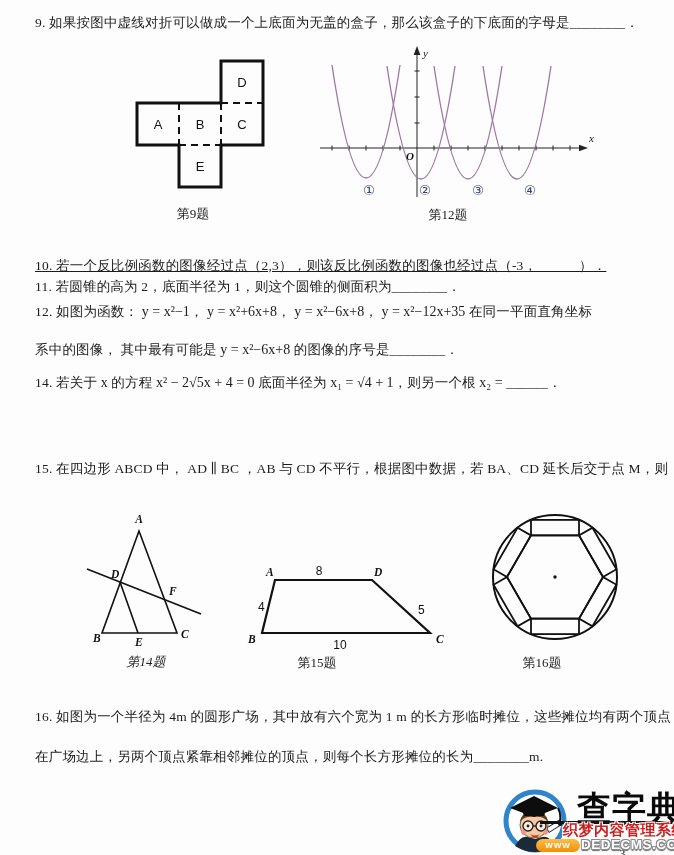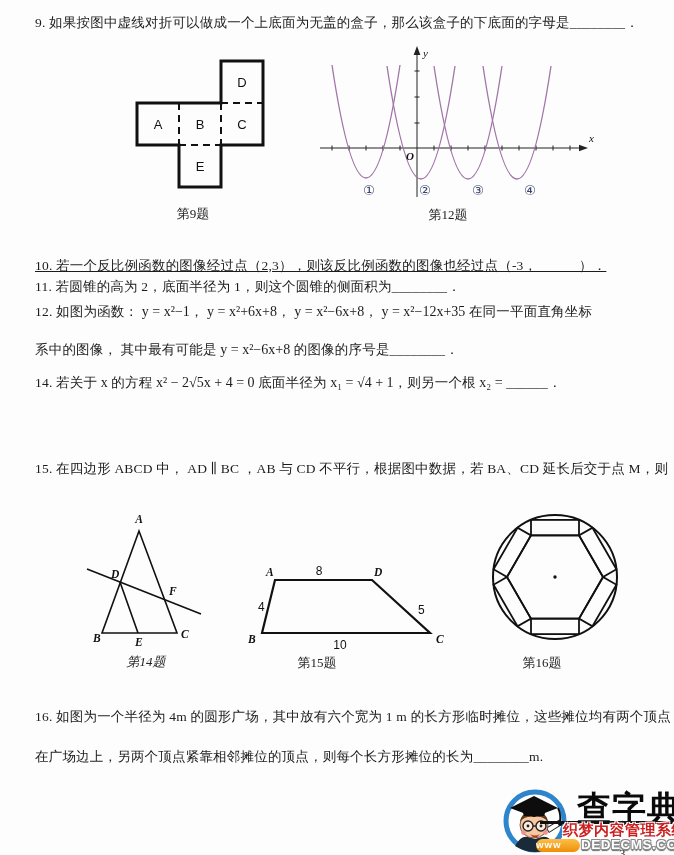--- a/index.html
+++ b/index.html
@@ -33,21 +33,21 @@
   }
   .logo-rule { position:absolute; left:540px; top:821px; width:133px; height:3px; background:#111; }
   .cmsline {
     position:absolute; left:563px; top:821px; font-size:15px; font-weight:bold; color:#cc2020;
     font-family:"Liberation Sans","DejaVu Sans",sans-serif; white-space:nowrap; letter-spacing:0.5px;
     text-shadow:-1px -1px 0 #fff, 1px -1px 0 #fff, -1px 1px 0 #fff, 1px 1px 0 #fff;
   }
   .www-pill {
     position:absolute; left:536px; top:839px; width:44px; height:13px; border-radius:7px;
     background:linear-gradient(#fbbf47,#ef8f07); color:#fff; font-weight:bold; font-size:8px;
-    font-family:"Liberation Sans","DejaVu Sans",sans-serif; text-align:left; line-height:13px; letter-spacing:1px;
+    font-family:"Liberation Sans","DejaVu Sans",sans-serif; text-align:center; line-height:13px; letter-spacing:1px;
   }
   .domain {
     position:absolute; left:581px; top:837px; font-size:13.5px; font-weight:bold; color:#fff;
     font-family:"Liberation Sans","DejaVu Sans",sans-serif; letter-spacing:0.5px; white-space:nowrap;
     text-shadow:-1px -1px 0 #8a8a8a, 1px -1px 0 #8a8a8a, -1px 1px 0 #8a8a8a, 1px 1px 0 #8a8a8a, 0 2px 1px #666;
   }
   .pagenum { position:absolute; left:619px; top:846px; font-size:13px; color:#222; }
 </style>
 </head>
 <body>

